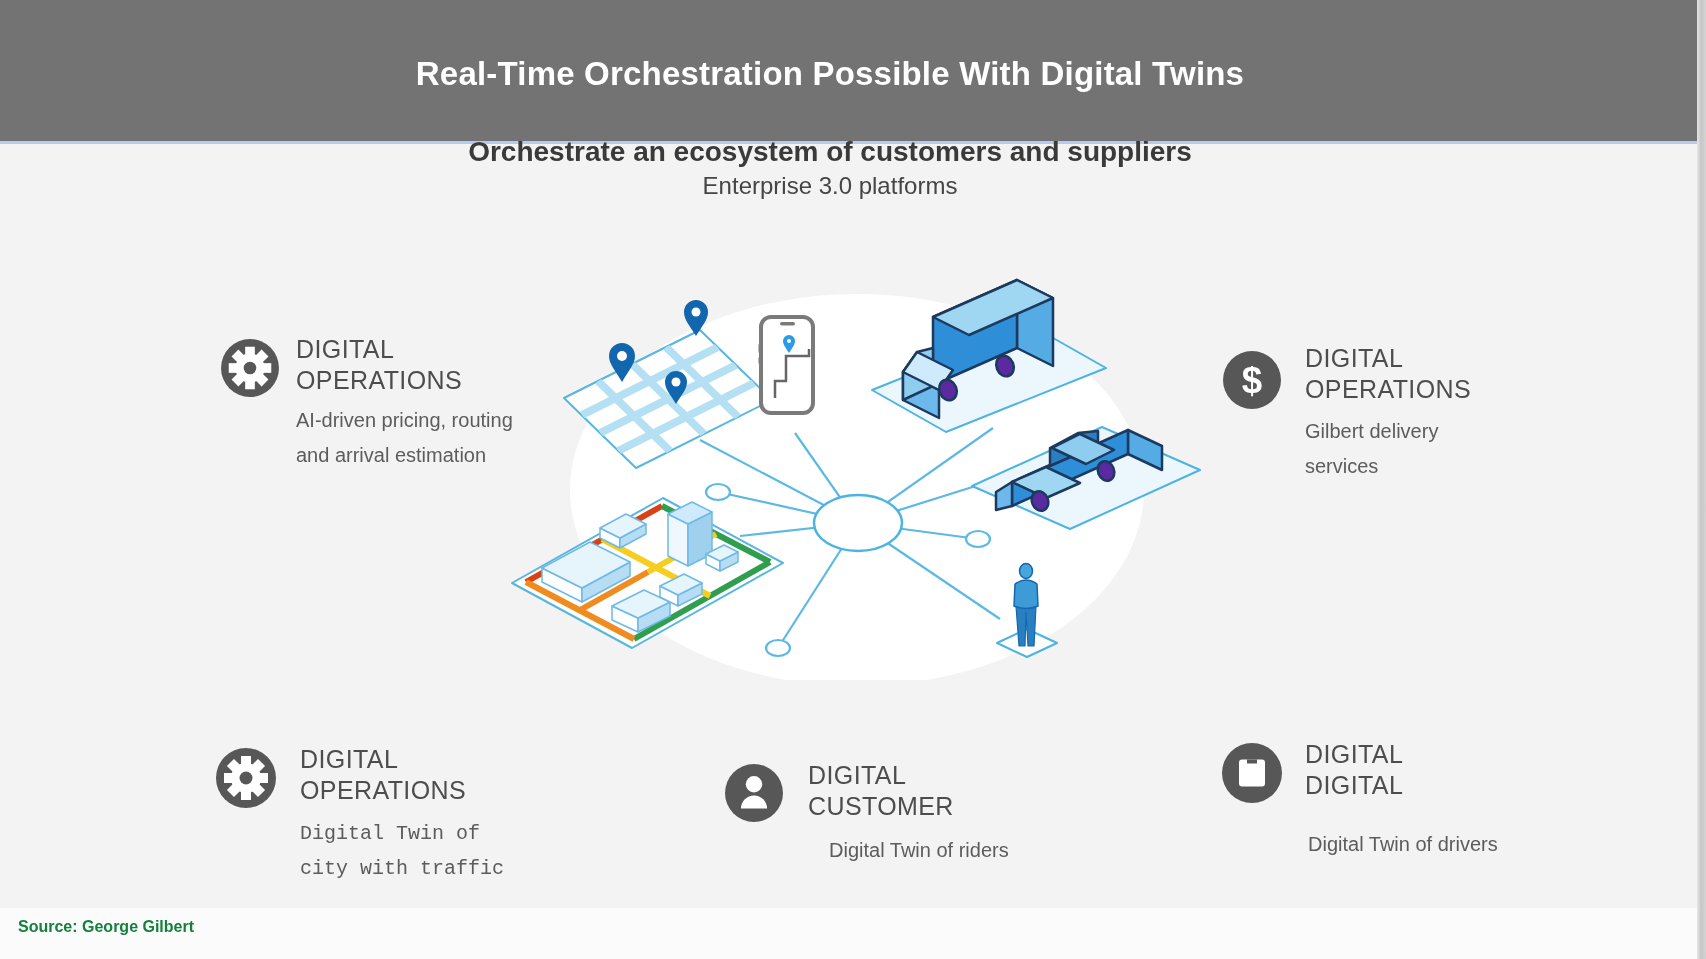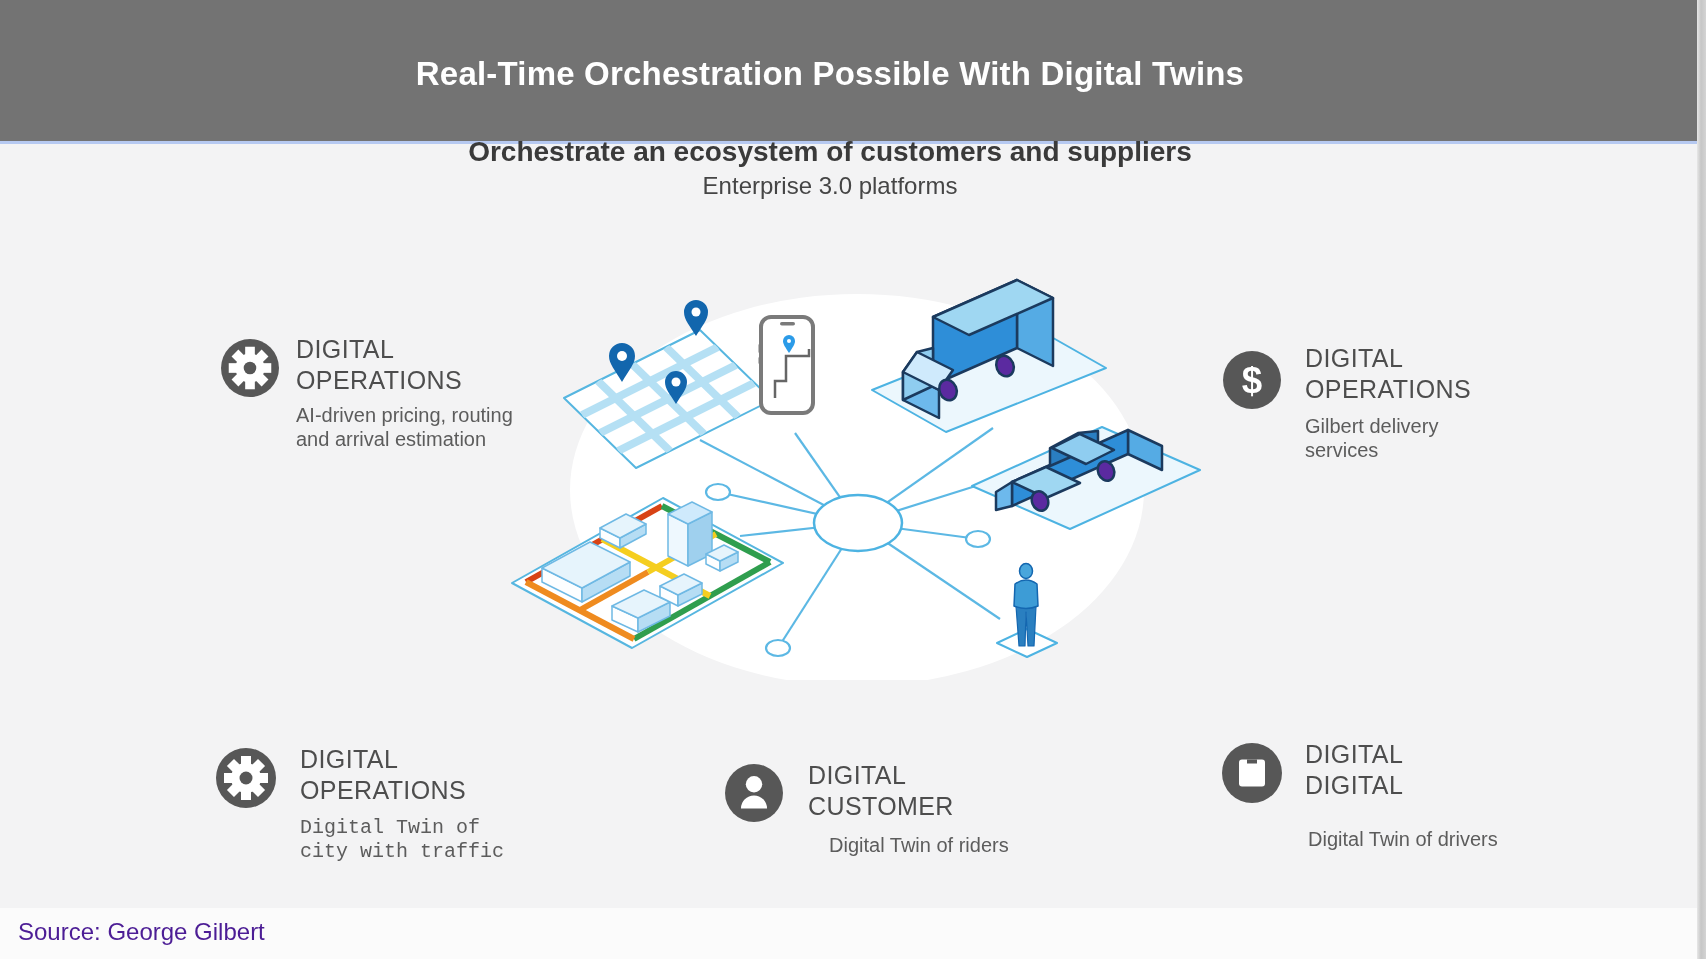--- a/index.html
+++ b/index.html
@@ -12,30 +12,30 @@
             color:#ffffff; font-size:33px; font-weight:bold; letter-spacing:0.2px; }
 
   .gray-panel { position:absolute; left:0; top:121px; width:1697px; height:787px; background:#f3f3f4; }
   .footer-band { position:absolute; left:0; top:908px; width:1697px; height:51px; background:#fbfbfb; }
 
   .subtitle1 { position:absolute; left:0; top:136px; width:1660px; text-align:center;
                font-size:28px; font-weight:bold; color:#3a3a3a; }
   .subtitle2 { position:absolute; left:0; top:172px; width:1660px; text-align:center;
                font-size:24px; font-weight:normal; color:#454545; }
 
-  .source { position:absolute; left:18px; top:918px; font-size:24px; color:#4c1d95; }
+  .source { position:absolute; left:18px; top:918px; font-size:16px; color:#15803d;font-weight:bold; }
 
   .scrollbar { position:absolute; right:0; top:0; width:9px; height:959px;
                background:linear-gradient(90deg,#e7e7e7 0%,#c6c6c6 45%,#d4d4d4 100%); }
 
   .callout { position:absolute; }
   .icon-circle { position:absolute; }
   .callout-title { position:absolute; font-size:25px; font-weight:normal; color:#4d4d4d;
                    line-height:31px; letter-spacing:0.4px; white-space:nowrap; }
-  .callout-desc { position:absolute; font-size:20px; color:#5c5c5c; line-height:24px; }
+  .callout-desc { position:absolute; font-size:20px; color:#5c5c5c; line-height:35px; }
 
   .illustration { position:absolute; left:430px; top:240px; width:790px; height:440px; }
   svg polygon, svg path { stroke-linejoin:round; }
 </style>
 </head>
 <body>
 
 <div class="page">
 
   <div class="gray-panel"></div>

